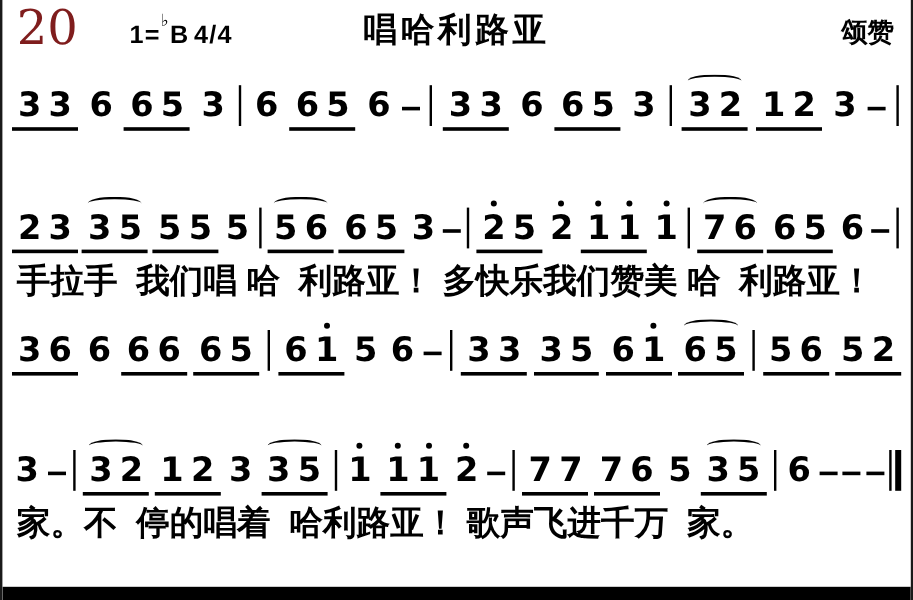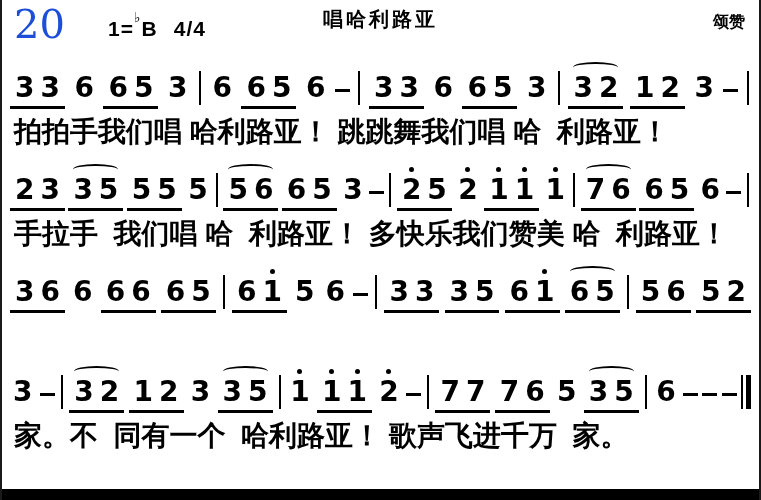--- a/index.html
+++ b/index.html
@@ -6,24 +6,24 @@
   .page{position:relative;width:761px;height:500px;background:#ffffff;overflow:hidden;
         font-family:"Liberation Sans","DejaVu Sans",sans-serif;color:#000;
         border-left:2px solid #1a1a1a;border-right:2px solid #1a1a1a;box-sizing:border-box;}
   .bottom-bar{position:absolute;left:0;right:0;bottom:0;height:11px;background:#000;}
 
   
   .hymn-number{position:absolute;left:12px;top:2px;font-family:"DejaVu Serif","Liberation Serif",serif;
                font-size:40px;line-height:44px;}
   .keysig{position:absolute;left:106px;top:15px;font-size:21px;font-weight:bold;letter-spacing:1px;}
   .keysig sup{font-size:14px;position:relative;top:-6px;}
-  .meter{margin-left:16px;}
-  .title{position:absolute;left:0;right:0;top:6px;text-align:center;font-size:20px;
+  .meter{margin-left:4px;}
+  .title{position:absolute;left:0;right:0;top:6px;text-align:center;font-size:28px;
          font-weight:bold;letter-spacing:3px;}
-  .category{position:absolute;right:14px;top:12px;font-size:16px;font-weight:bold;}
+  .category{position:absolute;right:14px;top:12px;font-size:22px;font-weight:bold;}
 
   
   .mline{position:absolute;left:0;right:0;padding:0 8px;}
   .notation{display:flex;align-items:flex-end;justify-content:space-between;width:100%;box-sizing:border-box;}
   .note{display:inline-flex;flex-direction:column;align-items:center;padding:0 3px;}
   .note.solo{padding-bottom:3px;border-bottom:3px solid transparent;}
   .digit{font-size:28px;font-weight:bold;line-height:30px;font-family:"DejaVu Sans",sans-serif;}
   .odot{display:block;height:11px;width:100%;}
   .odot.on::after{content:'';display:block;width:5px;height:5px;border-radius:50%;background:#000;margin:3px auto 0;}
   .group{display:inline-flex;position:relative;padding:0 2px 3px;}
@@ -37,21 +37,21 @@
   .endbar .thick{width:5px;height:34px;background:#000;}
 
   .lyrics{margin-top:6px;padding-left:4px;font-size:28px;font-weight:bold;
           white-space:pre;letter-spacing:0px;line-height:34px;}
 </style>
 </head>
 <body>
 
 <div class="page">
 
-  <div class="hymn-number" style="color: #1d4ed8;">20</div>
+  <div class="hymn-number" style="color: #7f1d1d;">20</div>
 
   <div class="keysig"><span>1=</span><sup>♭</sup><span>B</span><span class="meter">4/4</span></div>
 
   <div class="title">唱哈利路亚</div>
 
   <div class="category">颂赞</div>
 
   <div class="mline" style="top:62px">
     <div class="notation">
         <span class="group beam">
@@ -153,21 +153,20 @@
             <span class="digit">2</span>
           </span>
         </span>
         <span class="note solo">
           <span class="odot"></span>
           <span class="digit">3</span>
         </span>
         <span class="dash"></span>
         <span class="barline"></span>
       </div>
-    <div class="lyrics">拍拍手我们唱 哈利路亚！ 跳跳舞我们唱 哈  利路亚！</div>
   </div>
 
   <div class="mline" style="top:164px">
     <div class="notation">
         <span class="group beam">
           <span class="note">
             <span class="odot"></span>
             <span class="digit">2</span>
           </span>
           <span class="note">
@@ -516,17 +515,17 @@
           <span class="digit">6</span>
         </span>
         <span class="dash"></span>
         <span class="dash"></span>
         <span class="dash"></span>
         <span class="endbar">
           <span class="thin"></span>
           <span class="thick"></span>
         </span>
       </div>
-    <div class="lyrics">家。不  同有一个  哈利路亚！ 歌声飞进千万  家。</div>
+    <div class="lyrics">家。不  停的唱着  哈利路亚！ 歌声飞进千万  家。</div>
   </div>
 
   <div class="bottom-bar"></div>
 </div>
 
 </body></html>

